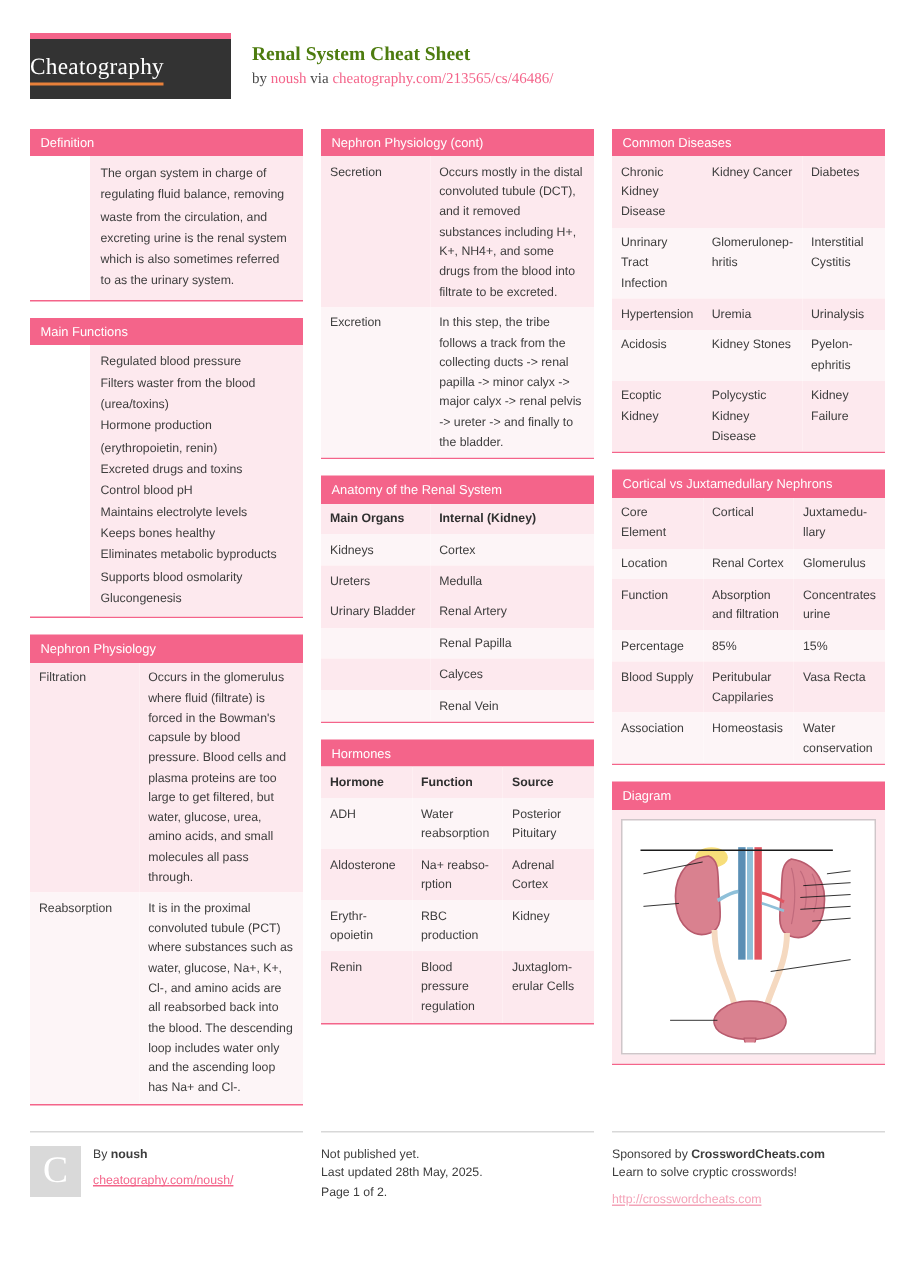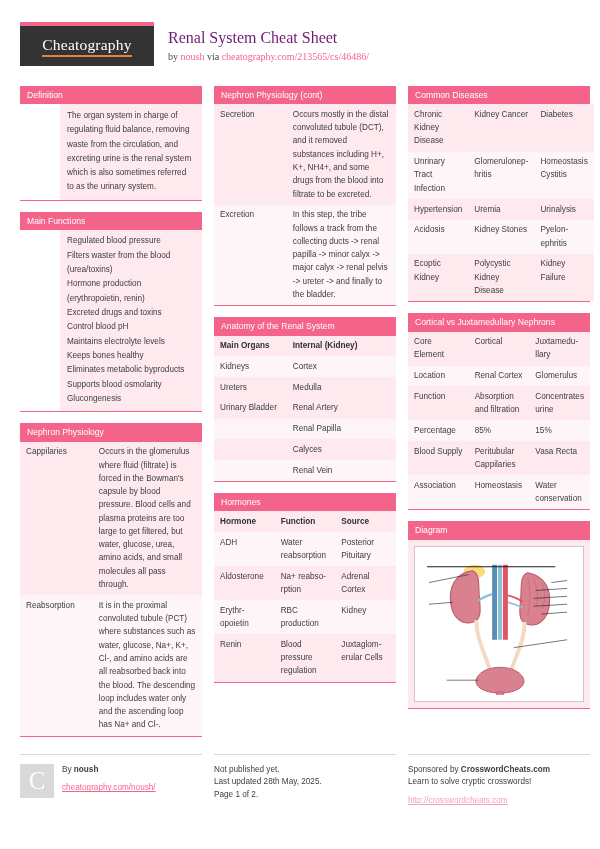--- a/index.html
+++ b/index.html
@@ -10,32 +10,32 @@
     color: #3d3d3d;
     overflow: hidden;
   }
   .page { width: 600px; height: 849px; padding: 22px 20px 0 20px; position: relative; }
 
   
   .header { display: flex; align-items: flex-start; height: 52px; margin-bottom: 12px; }
   .logo-box {
     width: 134px; height: 44px; background: #333333;
     border-top: 4px solid #f4648a;
-    display: flex; align-items: center; justify-content: center;
+    display: flex; align-items: center; 
     flex: 0 0 auto;
   }
   .logo-text {
     color: #ffffff; font-family: "Liberation Serif", serif;
     font-size: 15.5px; letter-spacing: .2px;
     border-bottom: 2px solid #e8803a; padding-bottom: 1px;
   }
   .header-titles { padding-left: 14px; padding-top: 6px; }
   .sheet-title {
     font-family: "Liberation Serif", serif;
-    font-size: 16px; color: #701a75; font-weight: normal; line-height: 1.3;
+    font-size: 13px; color: #4d7c0f; font-weight: bold; line-height: 1.3;
   }
   .byline { font-size: 10px; color: #4a4a4a; margin-top: 2px; font-family: "Liberation Serif", serif; }
   .byline a { color: #f4648a; text-decoration: none; }
 
   
   .columns { display: flex; gap: 12px; align-items: flex-start; }
   .col { width: 182px; flex: 0 0 182px; }
 
   
   .block { margin-bottom: 11px; border-bottom: 1.5px solid #f4648a; }
@@ -125,21 +125,21 @@
             <div class="list-row">Glucongenesis</div>
           </div>
         </div>
       </div>
 
       <div class="block">
         <div class="block-title">Nephron Physiology</div>
         <table class="c2">
           <tbody>
               <tr class="odd">
-            <td>Cappilaries</td>
+            <td>Filtration</td>
             <td>Occurs in the glomerulus where fluid (filtrate) is forced in the Bowman's capsule by blood pressure. Blood cells and plasma proteins are too large to get filtered, but water, glucose, urea, amino acids, and small molecules all pass through.</td>
           </tr>
           <tr class="even">
             <td>Reabso­rption</td>
             <td>It is in the proximal convoluted tubule (PCT) where substances such as water, glucose, Na+, K+, Cl-, and amino acids are all reabsorbed back into the blood. The descending loop includes water only and the ascending loop has Na+ and Cl-.</td>
           </tr>
         </tbody>
           </table>
       </div>
 
@@ -241,21 +241,21 @@
         <table class="c3">
           <tbody>
               <tr class="odd">
             <td>Chronic Kidney Disease</td>
             <td>Kidney Cancer</td>
             <td>Diabetes</td>
           </tr>
           <tr class="even">
             <td>Unrinary Tract Infection</td>
             <td>Glomerulonep­hritis</td>
-            <td>Homeostasis Cystitis</td>
+            <td>Interstitial Cystitis</td>
           </tr>
           <tr class="odd">
             <td>Hypertension</td>
             <td>Uremia</td>
             <td>Urinalysis</td>
           </tr>
           <tr class="even">
             <td>Acidosis</td>
             <td>Kidney Stones</td>
             <td>Pyelon­ephritis</td>

